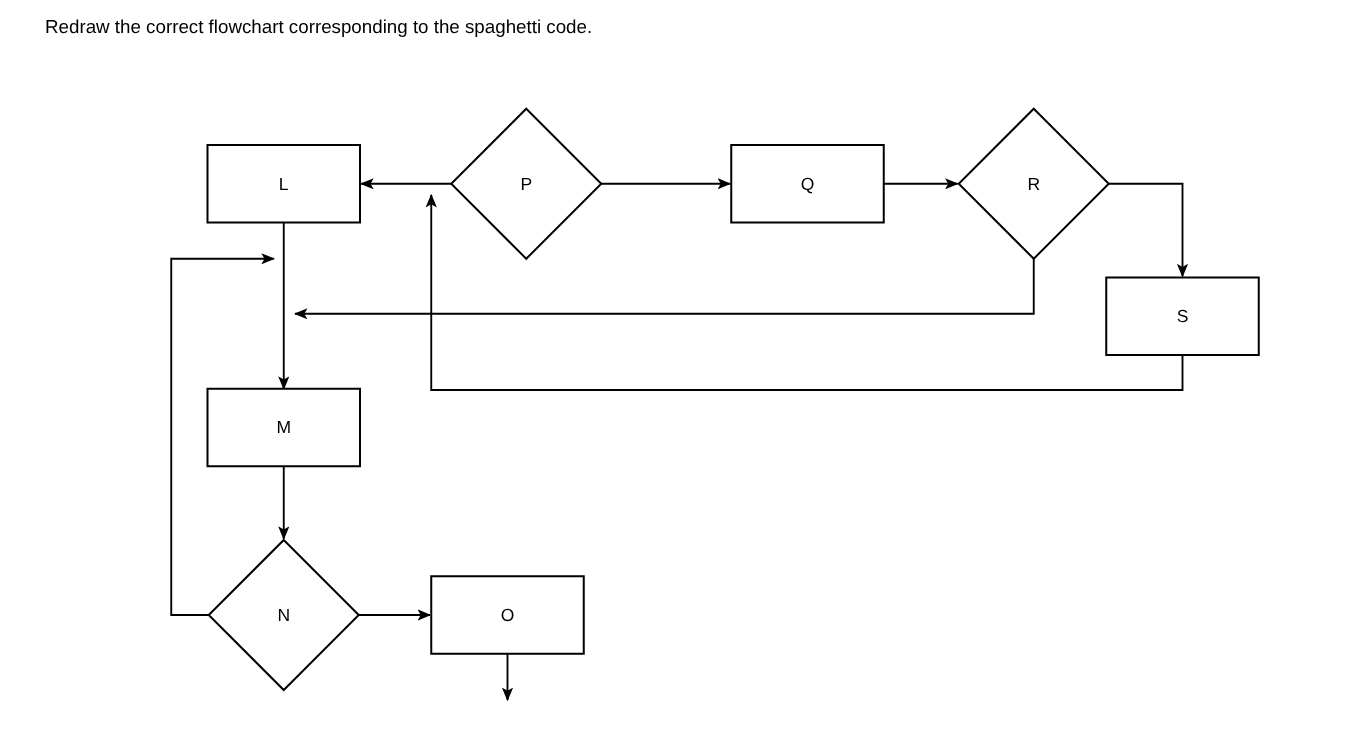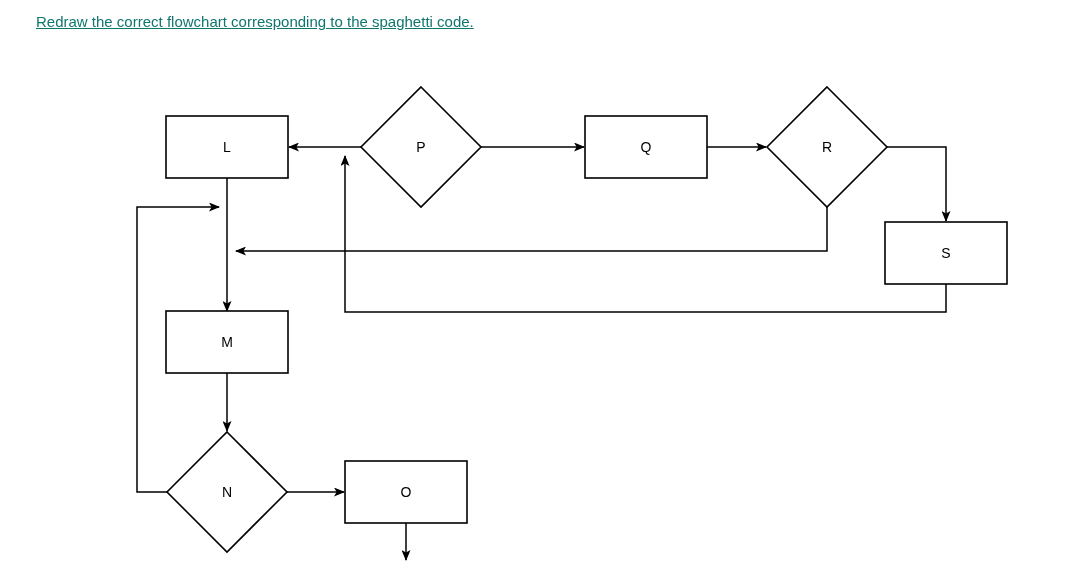--- a/index.html
+++ b/index.html
@@ -14,23 +14,22 @@
     color: #000000;
     overflow: hidden;
     position: relative;
   }
   #prompt-text {
     position: absolute;
     left: 36px;
     top: 12px;
     font-size: 15px;
     line-height: 20px;
-    color: #0f766e;
+    color: #000000;
     white-space: nowrap;
-    text-decoration: underline;
   }
   #flowchart-canvas {
     position: absolute;
     left: 0;
     top: 0;
     width: 1079px;
     height: 584px;
   }
   .node-shape {
     fill: #ffffff;

